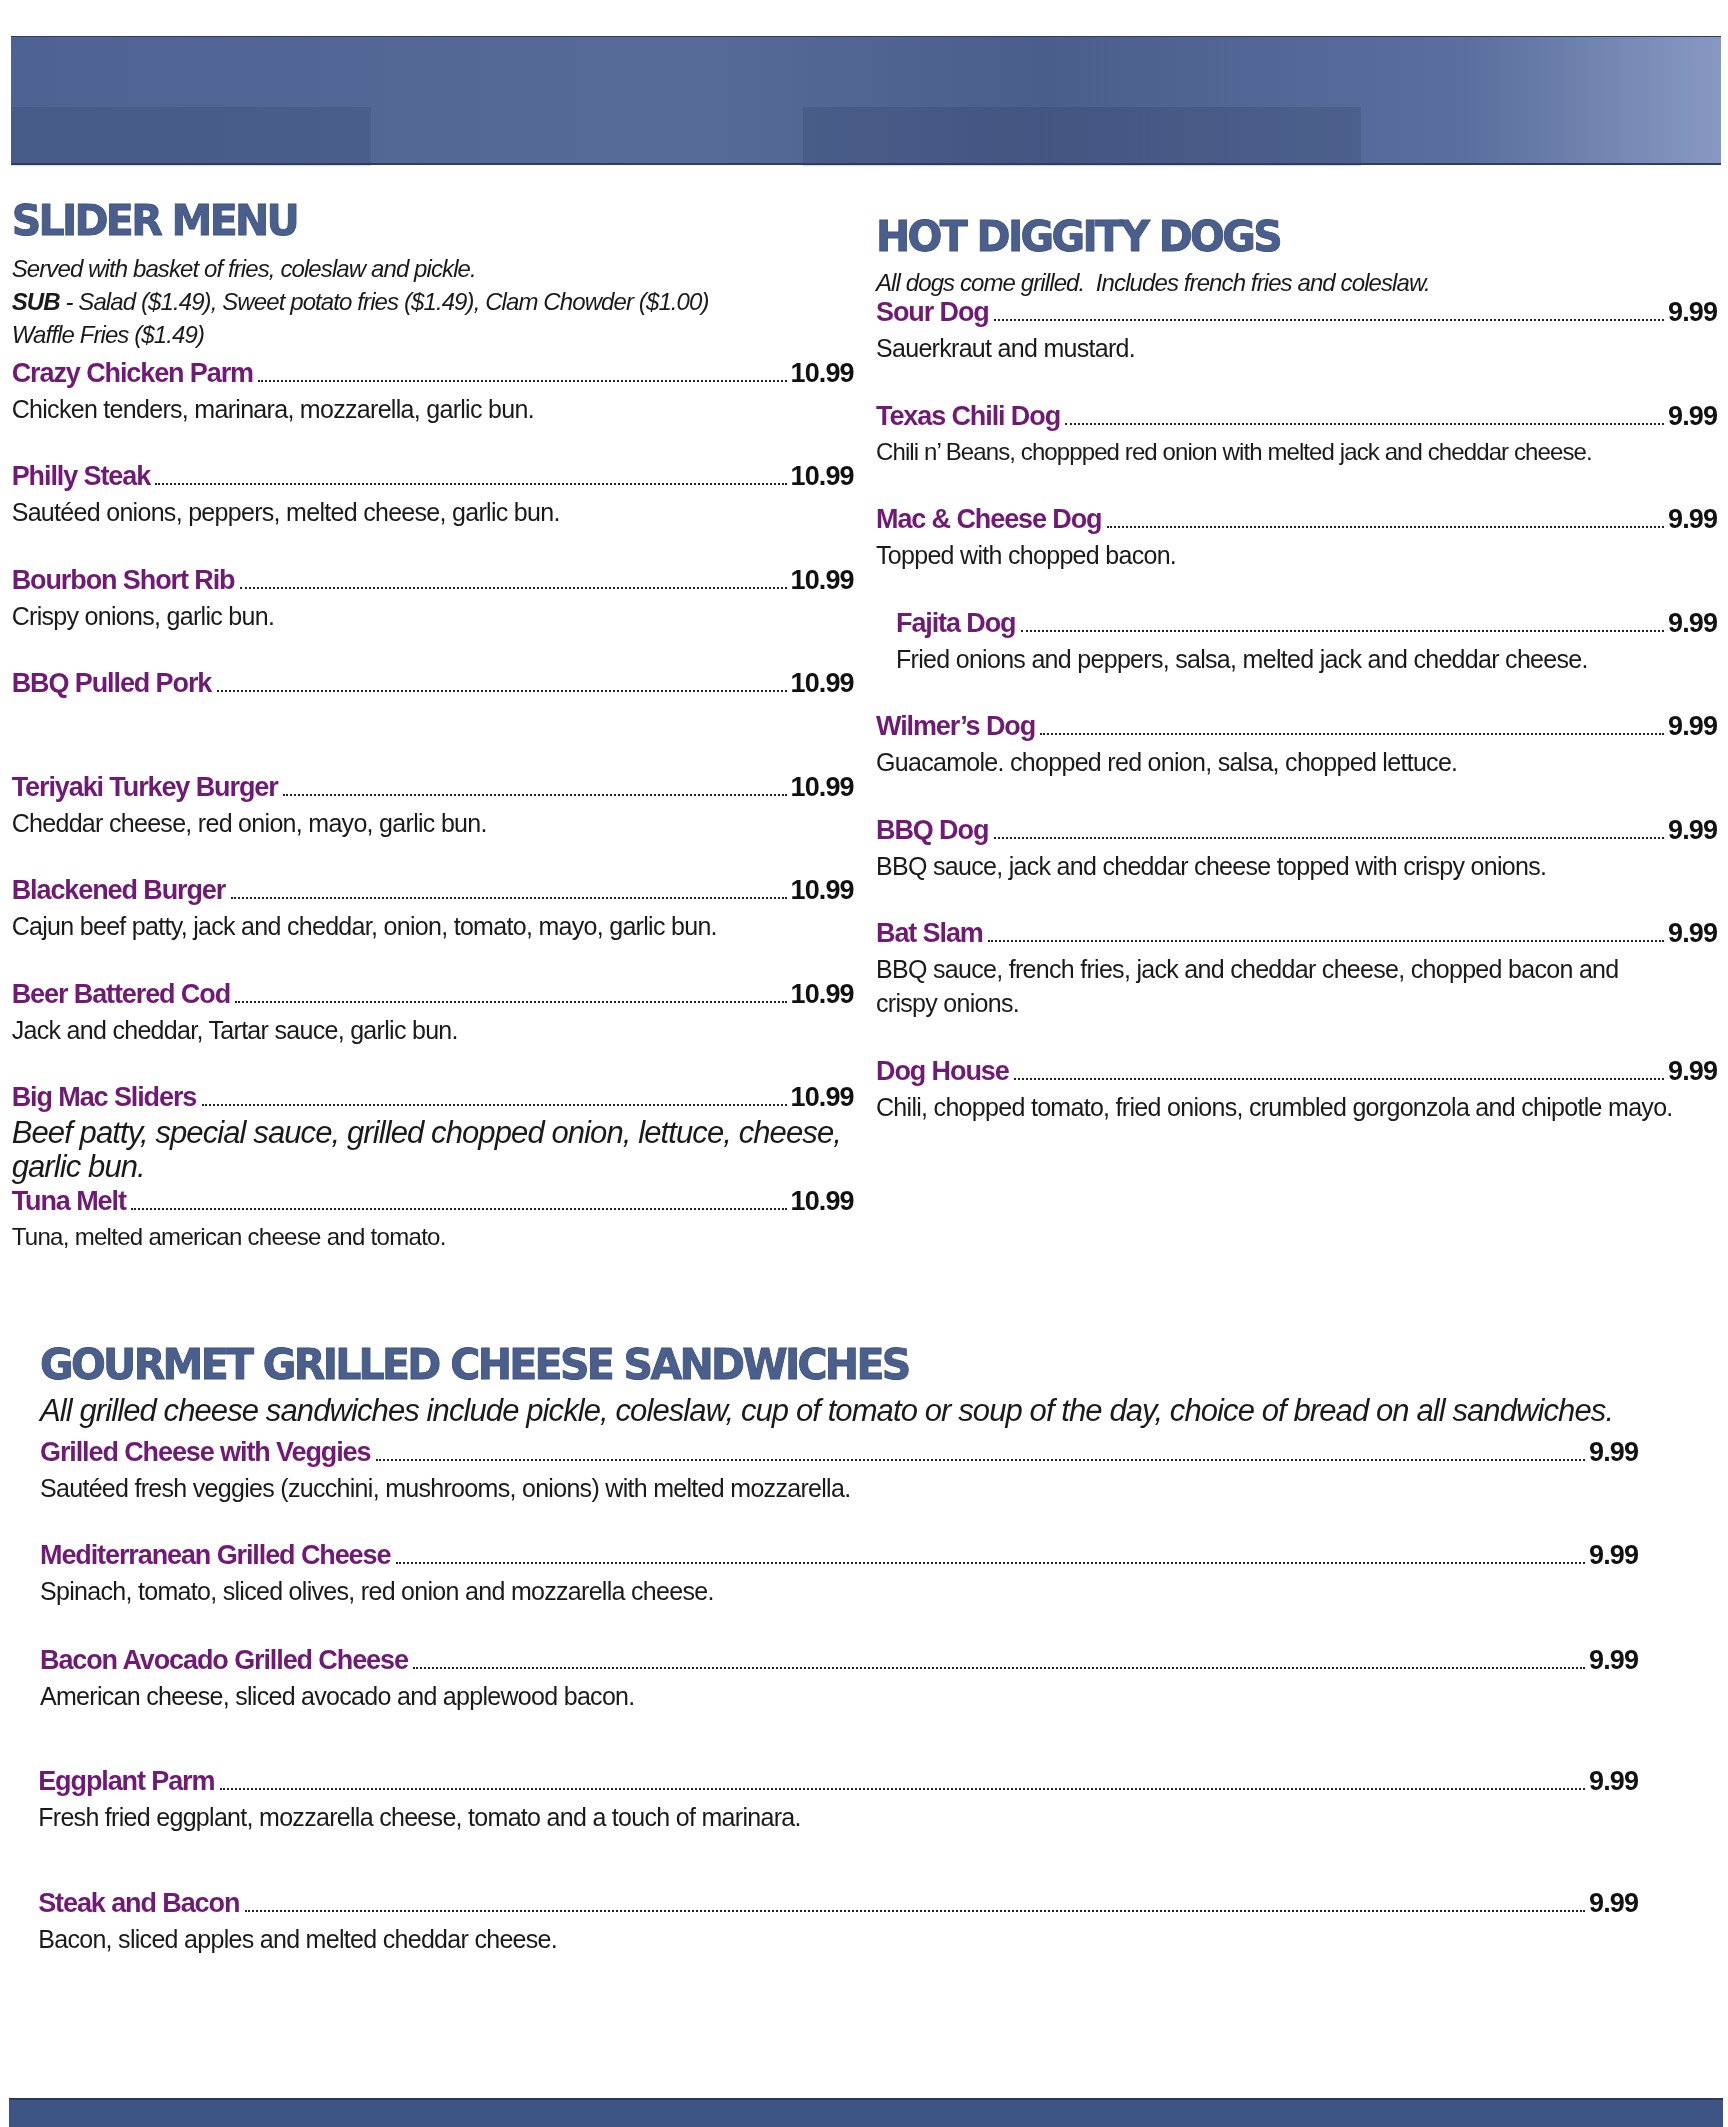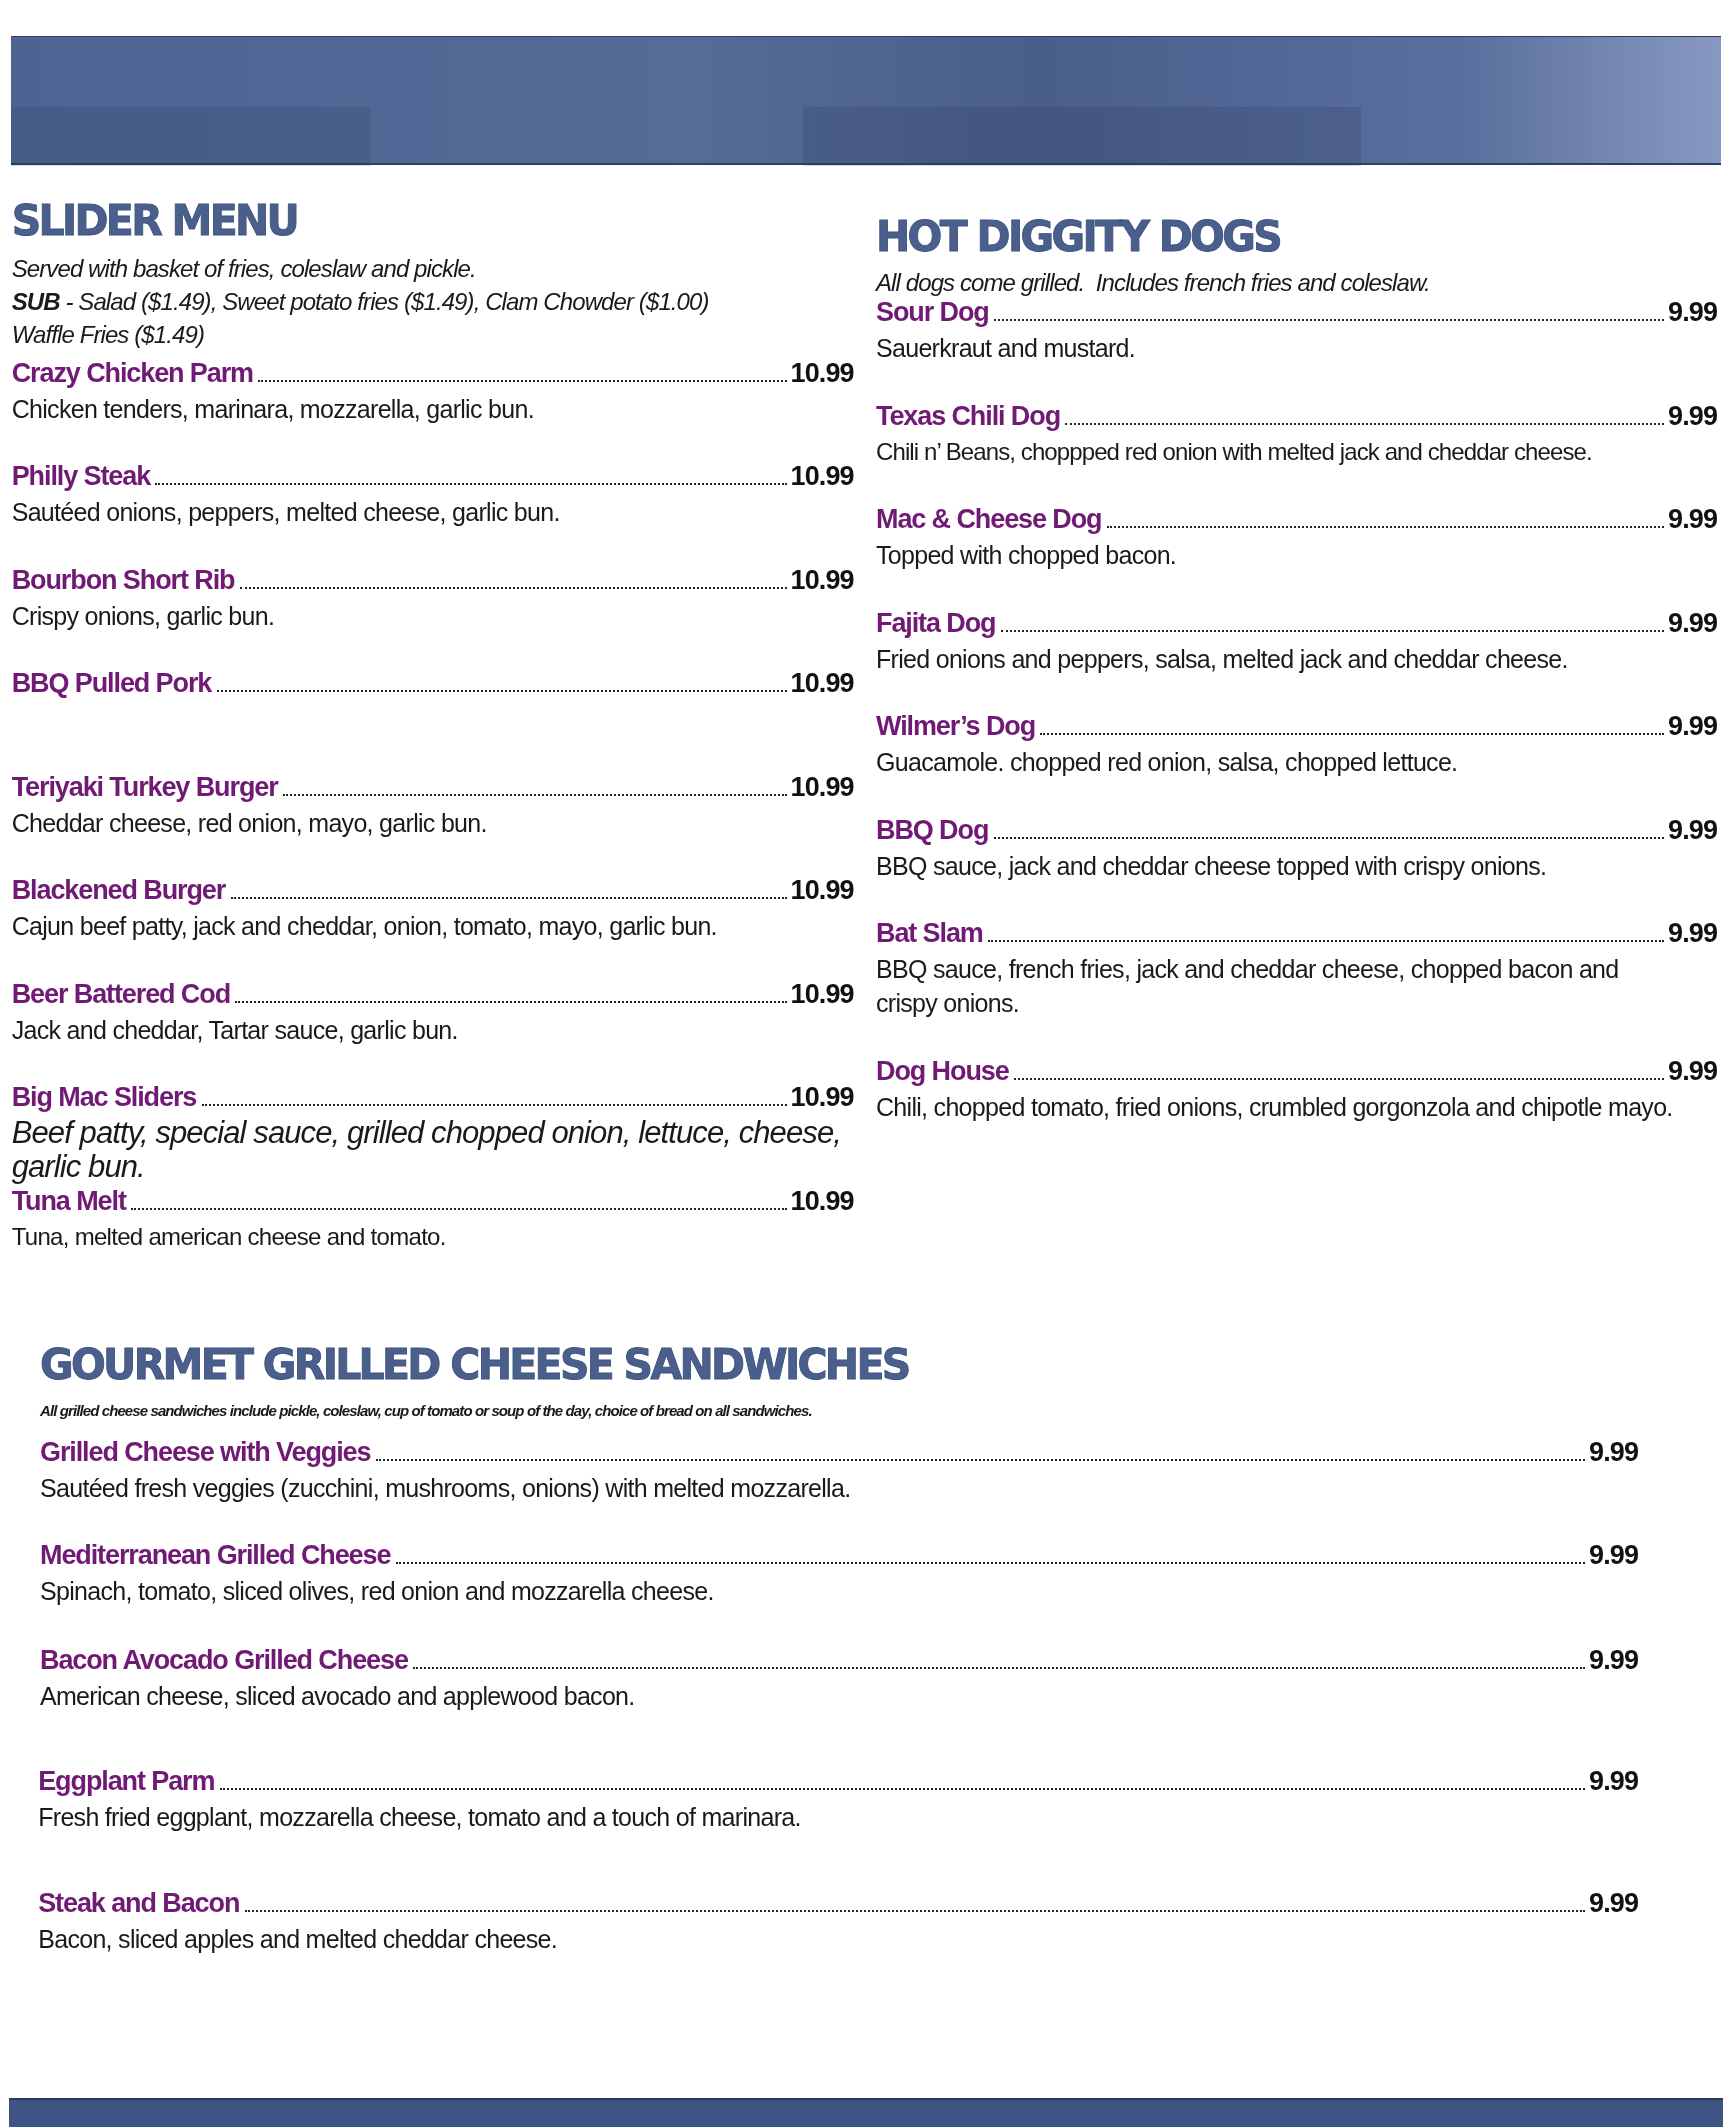--- a/index.html
+++ b/index.html
@@ -151,21 +151,21 @@
     <div class="item-desc" style="font-size:24px; letter-spacing:-0.9px;">Chili n’ Beans, choppped red onion with melted jack and cheddar cheese.</div>
   </div>
   <div class="item" style="top:288px;">
     <div class="item-row">
         <span class="item-name">Mac &amp; Cheese Dog</span>
         <span class="dots"></span>
         <span class="item-price">9.99</span>
       </div>
     <div class="item-desc">Topped with chopped bacon.</div>
   </div>
-  <div class="item" style="top:392px;">
+  <div class="item" style="top:392px;margin-left:20px;">
     <div class="item-row">
         <span class="item-name">Fajita Dog</span>
         <span class="dots"></span>
         <span class="item-price">9.99</span>
       </div>
     <div class="item-desc">Fried onions and peppers, salsa, melted jack and cheddar cheese.</div>
   </div>
   <div class="item" style="top:495px;">
     <div class="item-row">
         <span class="item-name">Wilmer’s Dog</span>
@@ -195,21 +195,21 @@
         <span class="item-name">Dog House</span>
         <span class="dots"></span>
         <span class="item-price">9.99</span>
       </div>
     <div class="item-desc" style="padding-right:36px;">Chili, chopped tomato, fried onions, crumbled gorgonzola and chipotle mayo.</div>
   </div>
 </div>
 
 <div class="section" style="left:40px; top:1344px; width:1598px; height:630px;">
   <div class="section-title">GOURMET GRILLED CHEESE SANDWICHES</div>
-  <div class="section-note" style="margin-top:9px; font-size:15px;font-weight:bold;">All grilled cheese sandwiches include pickle, coleslaw, cup of tomato or soup of the day, choice of bread on all sandwiches.</div>
+  <div class="section-note" style="margin-top:9px; font-size:31px;">All grilled cheese sandwiches include pickle, coleslaw, cup of tomato or soup of the day, choice of bread on all sandwiches.</div>
 
   <div class="item" style="top:93px;">
     <div class="item-row">
         <span class="item-name">Grilled Cheese with Veggies</span>
         <span class="dots"></span>
         <span class="item-price">9.99</span>
       </div>
     <div class="item-desc">Sautéed fresh veggies (zucchini, mushrooms, onions) with melted mozzarella.</div>
   </div>
   <div class="item" style="top:196px;">

